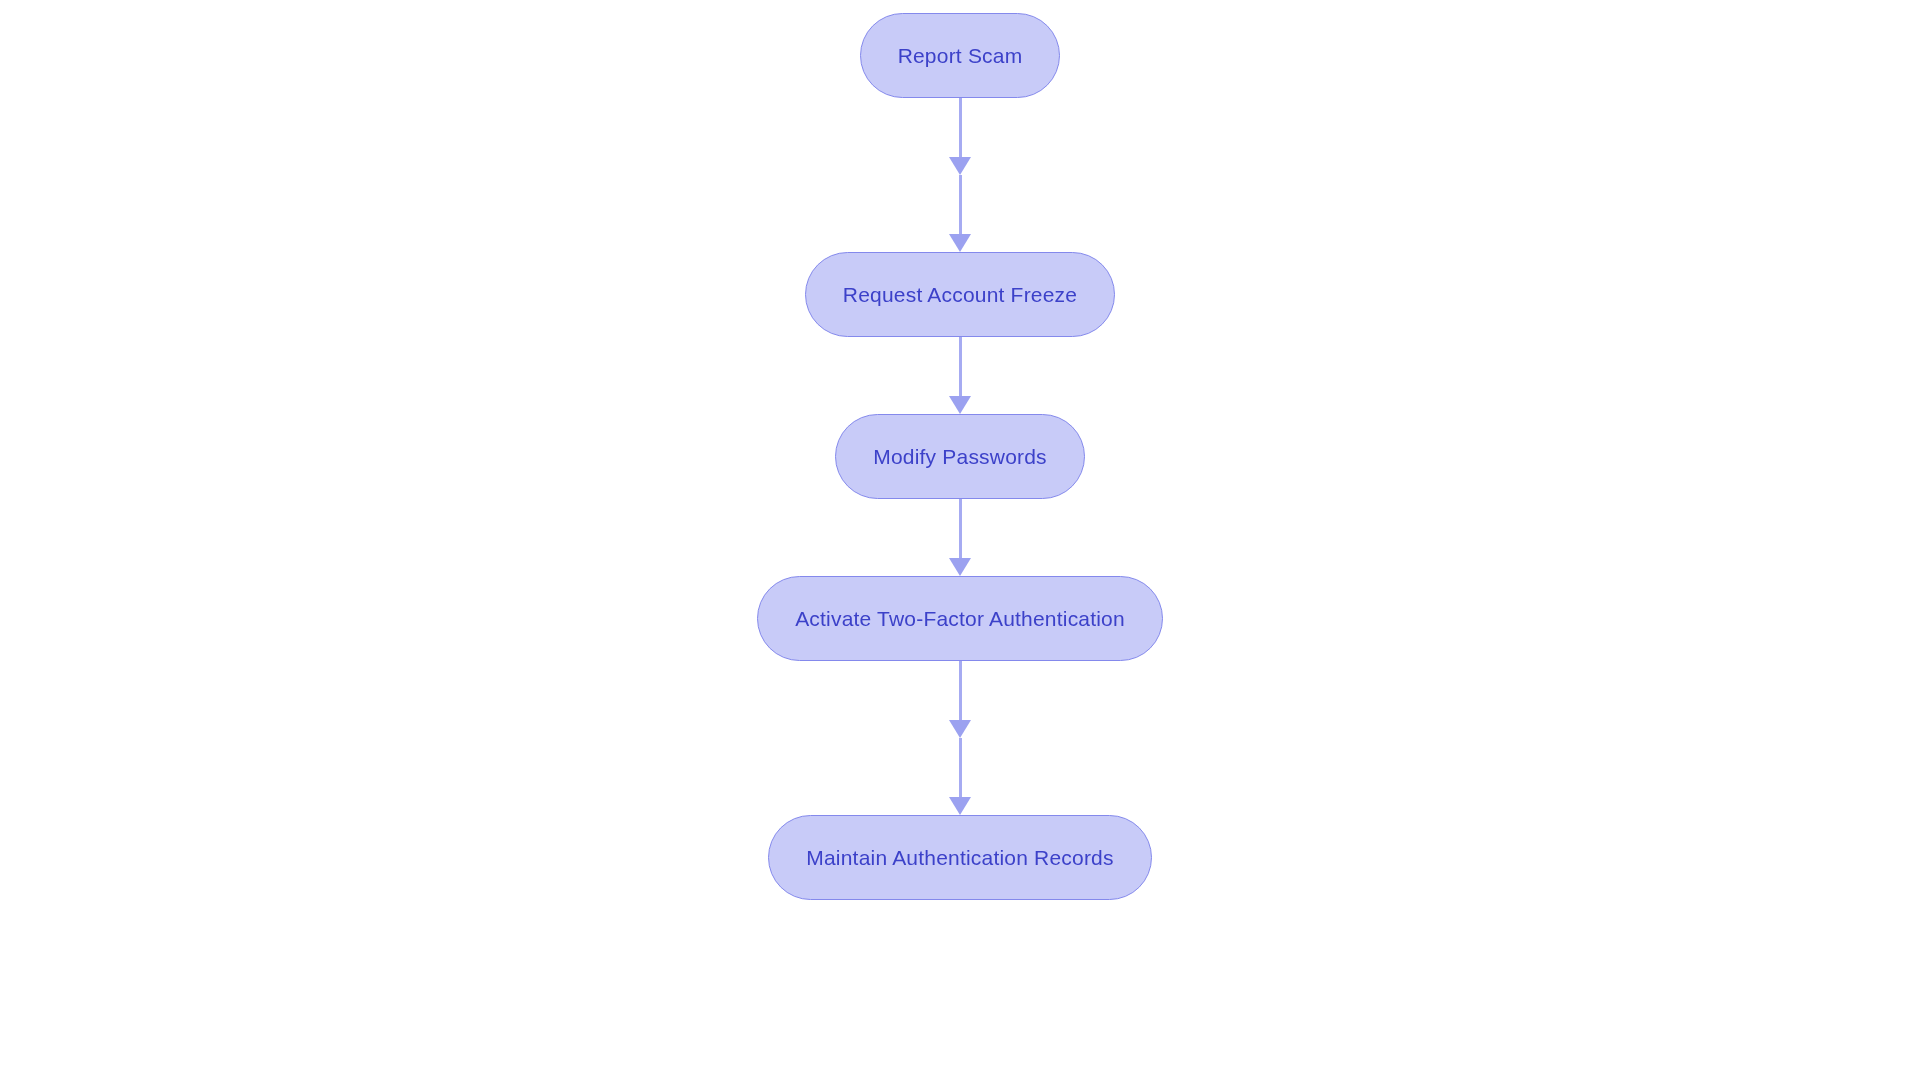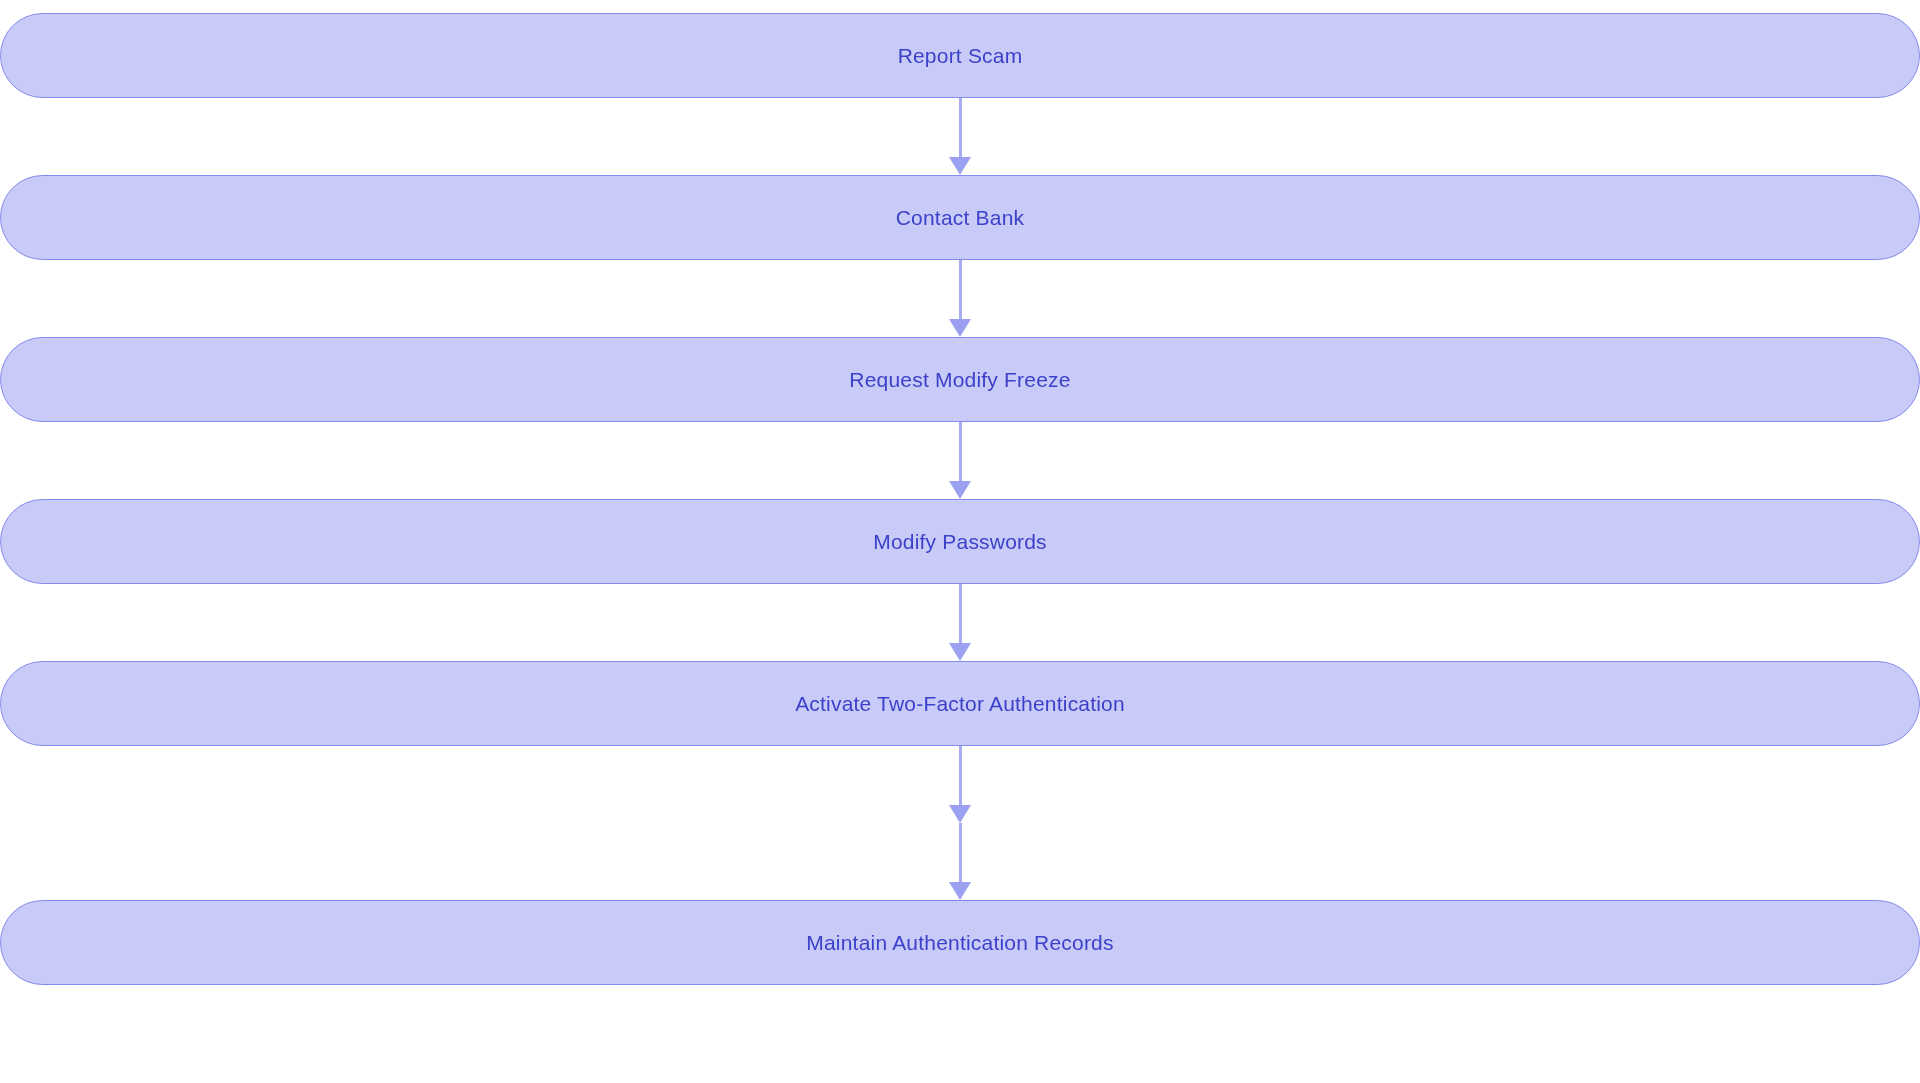--- a/index.html
+++ b/index.html
@@ -7,20 +7,21 @@
     padding: 0;
     background: #ffffff;
   }
   .canvas {
     position: relative;
     width: 1920px;
     height: 1083px;
     background: var(--bg, #ffffff);
     display: flex;
     flex-direction: column;
+    align-items: center;
     padding-top: 13px;
     box-sizing: border-box;
     font-family: "Liberation Sans", sans-serif;
     overflow: hidden;
   }
   .node {
     flex: 0 0 auto;
     height: 85px;
     border-radius: 42.5px;
     background: var(--node-fill, #c8cbf8);
@@ -65,31 +66,28 @@
 
   <div class="node">
     <span class="node-label">Report Scam</span>
   </div>
 
   <div class="arrow">
     <div class="arrow-line"></div>
     <div class="arrow-head"></div>
   </div>
 
-  <div class="node">
-    <span class="node-label">Contact Bank</span>
-  </div>
 
   <div class="arrow">
     <div class="arrow-line"></div>
     <div class="arrow-head"></div>
   </div>
 
   <div class="node">
-    <span class="node-label">Request Modify Freeze</span>
+    <span class="node-label">Request Account Freeze</span>
   </div>
 
   <div class="arrow">
     <div class="arrow-line"></div>
     <div class="arrow-head"></div>
   </div>
 
   <div class="node">
     <span class="node-label">Modify Passwords</span>
   </div>

